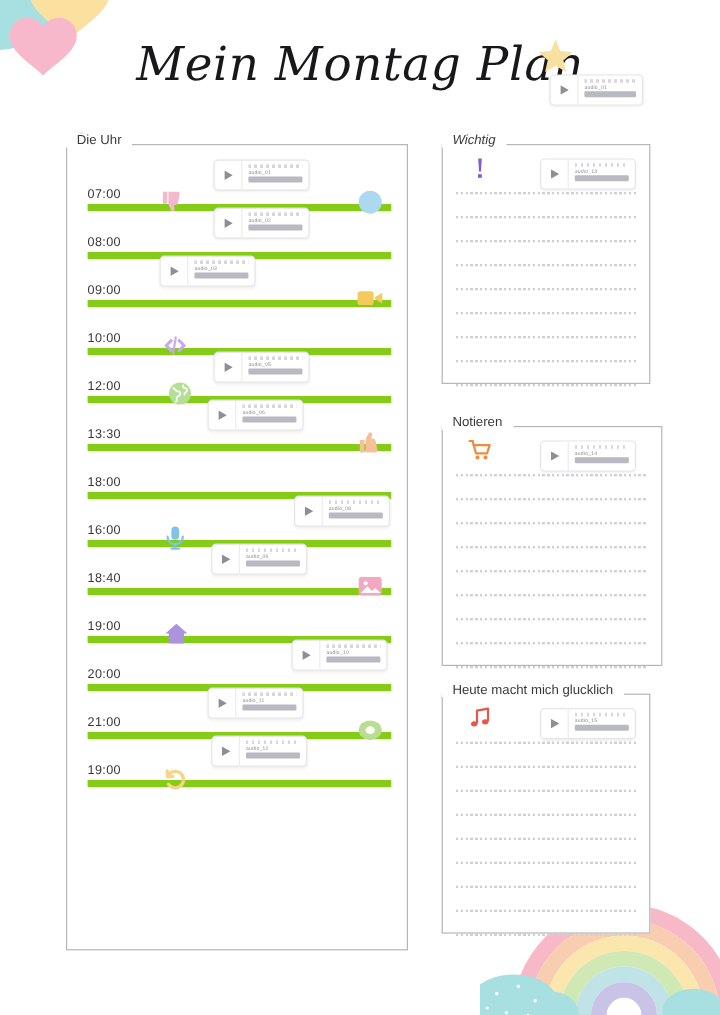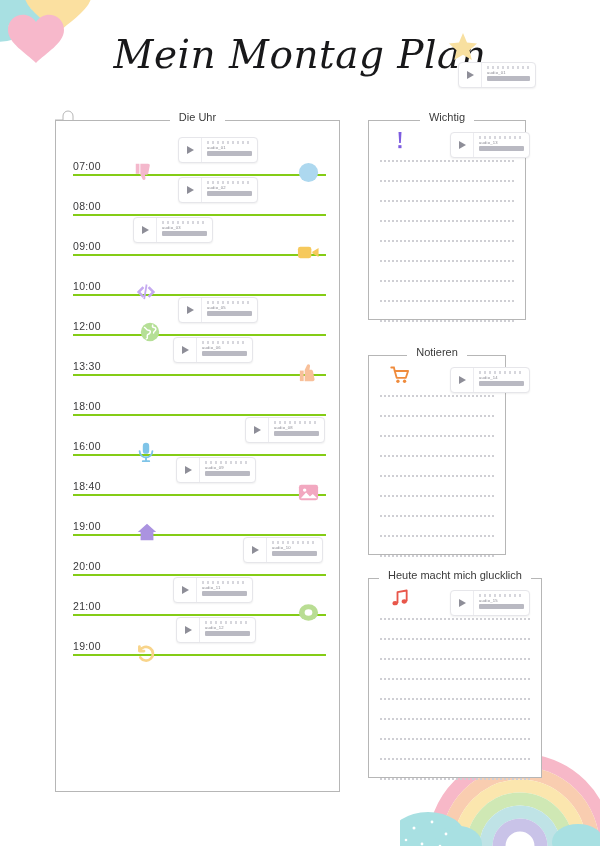--- a/index.html
+++ b/index.html
@@ -93,41 +93,41 @@
   .panel-frame {
     position: absolute;
     inset: 0;
     border: 1px solid #b6b6b6;
     box-sizing: border-box;
   }
   .panel-title {
     position: absolute;
     top: -9px;
     left: 0; right: 0;
-    text-align: center;
+    text-align: left;
     font-size: 11px;
     color: #3a3a3a;
     font-family: "Liberation Sans", sans-serif;
   }
   .panel-title span {
     background: #ffffff;
     padding: 0 9px;
   }
 
   
   #schedule-panel { left: 55px; top: 120px; width: 285px; height: 672px; }
   #schedule-rows {
     position: absolute;
     left: 18px; right: 14px;
     top: 16px; bottom: 14px;
   }
   .slot {
     position: relative;
     height: 40px;
-    border-bottom: 2px solid #84cc16;
+    border-bottom: 6px solid #84cc16;
     box-sizing: border-box;
   }
   .slot-time {
     position: absolute;
     left: 0;
     bottom: 2px;
     font-size: 10.5px;
     color: #38383a;
     letter-spacing: 0.3px;
     font-family: "Liberation Sans", sans-serif;
@@ -137,22 +137,22 @@
     bottom: 11px;
   }
   .slot-icon {
     position: absolute;
     display: flex;
     align-items: center;
     justify-content: center;
   }
 
   
-  #note-wichtig  { left: 368px; top: 120px; width: 158px; height: 200px; }
-  #note-notieren { left: 368px; top: 355px; width: 138px; height: 200px; }
+  #note-wichtig  { left: 368px; top: 120px; width: 174px; height: 200px; font-style: italic; }
+  #note-notieren { left: 368px; top: 355px; width: 184px; height: 200px; }
   #note-glucklich{ left: 368px; top: 578px; width: 174px; height: 200px; }
 
   .note-head {
     position: absolute;
     left: 12px; right: 12px;
     top: 10px;
     height: 30px;
   }
   .note-head-icon {
     position: absolute;

